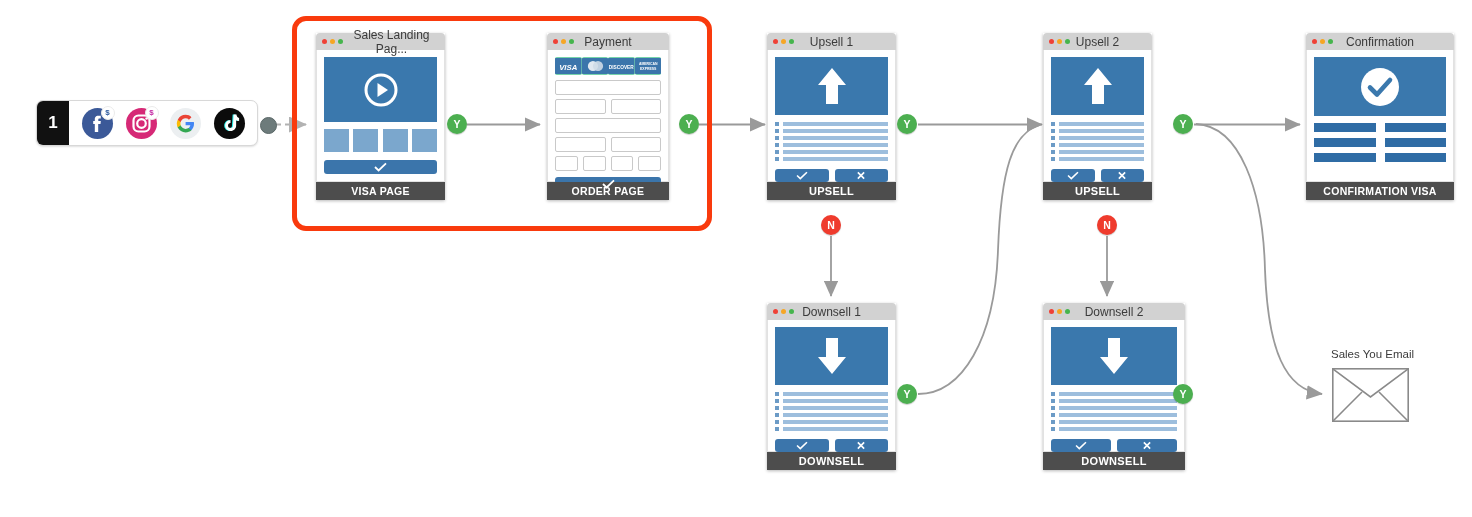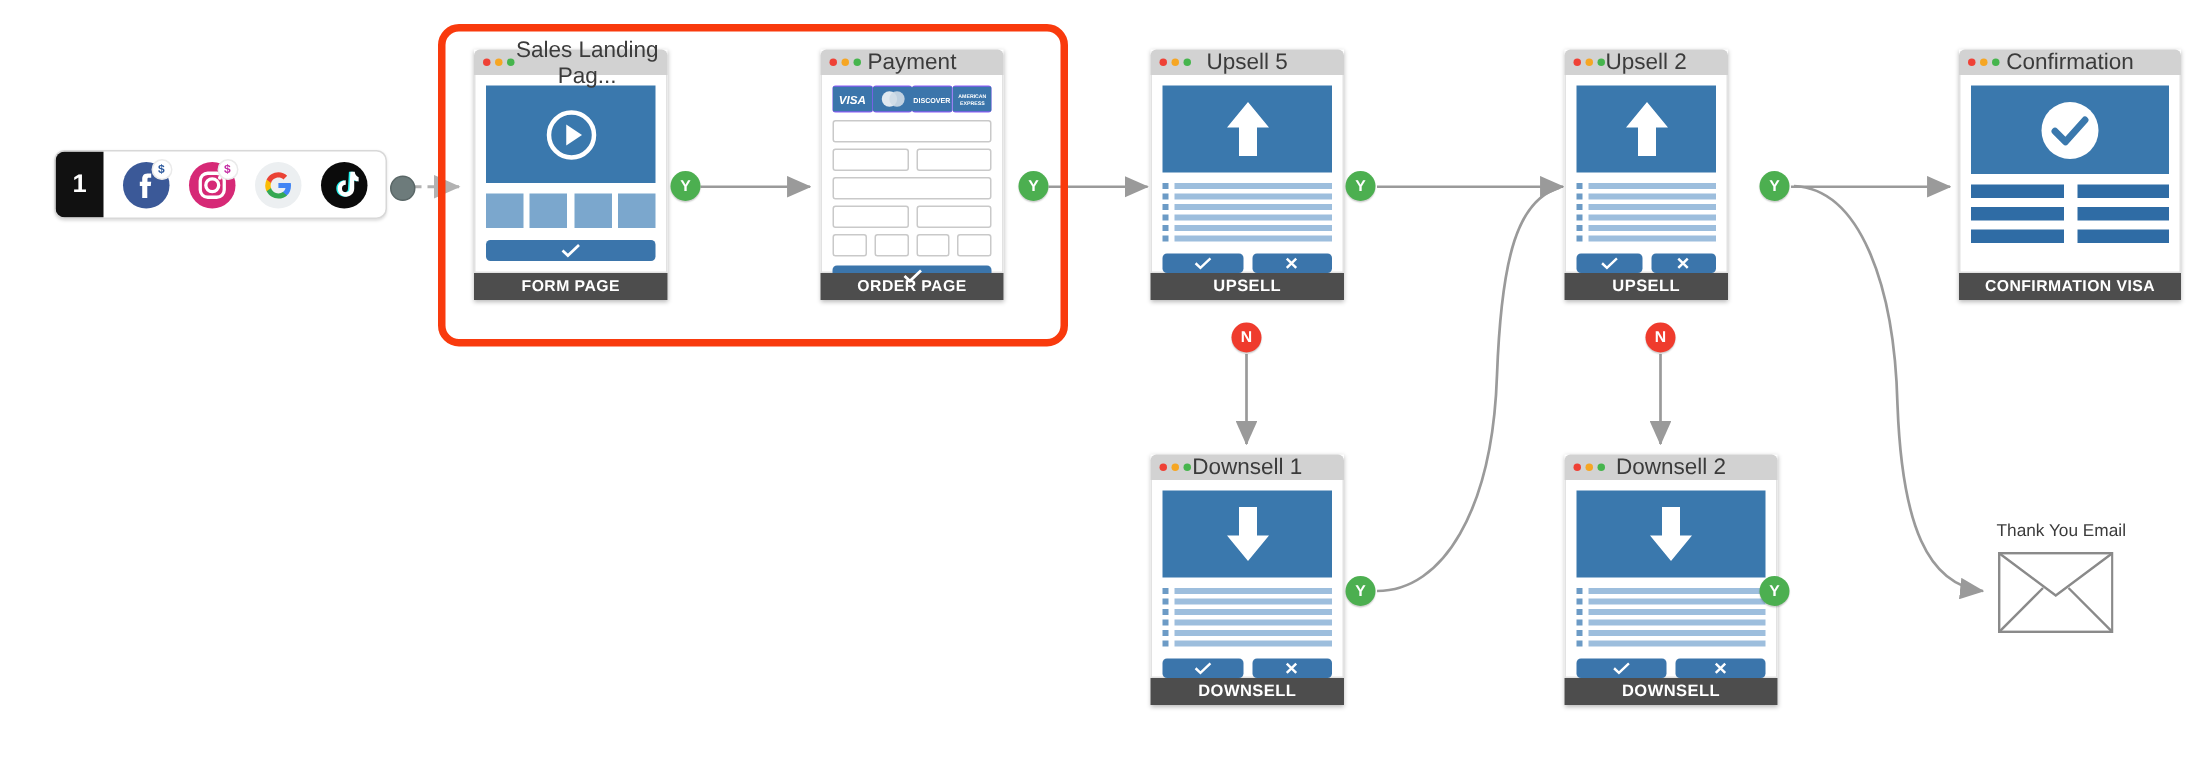--- a/index.html
+++ b/index.html
@@ -56,21 +56,21 @@
     height:17px;background:#d2d2d2;border-radius:4px 4px 0 0;
     display:flex;align-items:center;padding:0 6px;position:relative;
   }
   .dots{display:flex;gap:3px;align-items:center;}
   .dot{width:5px;height:5px;border-radius:50%;}
   .dot.r{background:#ef4136;}
   .dot.y{background:#f6a623;}
   .dot.g{background:#46b54d;}
   .card-title{
     position:absolute;left:0;right:0;text-align:center;
-    font-size:15px;color:#3b3b3b;pointer-events:none;
+    font-size:12px;color:#3b3b3b;pointer-events:none;
   }
   .card-body{
     background:#fff;border:1px solid #e2e2e2;border-top:none;
     padding:7px;box-sizing:border-box;
   }
   .card-footer{
     background:#4d4d4d;color:#fff;text-align:center;font-weight:bold;
     letter-spacing:.3px;display:flex;align-items:center;justify-content:center;
   }
 
@@ -85,21 +85,21 @@
 
   
   .bullets{display:flex;flex-direction:column;gap:3px;}
   .bline{display:flex;align-items:center;gap:4px;}
   .bsq{width:4px;height:4px;background:#6c9bc6;flex:none;}
   .bbar{height:4px;background:#9dbedd;flex:1;}
 
   
   .pay-logos{display:flex;justify-content:space-between;margin-bottom:5px;}
   .pay-logo{
-    width:29px;height:18px;border-radius:2px;background:#8b5cf6;
+    width:29px;height:18px;border-radius:2px;background:#86efac;
     border:1px solid #2f6characteristic;
     display:flex;align-items:center;justify-content:center;overflow:hidden;
   }
   .form-rows{display:flex;flex-direction:column;gap:4px;}
   .frow{display:flex;gap:5px;}
   .fld{height:13px;border:1px solid #c9c9c9;background:#fff;border-radius:2px;flex:1;}
 
   
   .conf-grid{display:flex;flex-direction:column;gap:6px;margin-top:7px;}
   .conf-row{display:flex;gap:9px;}
@@ -222,21 +222,21 @@
         <div class="thumb" style="width:25px;height:23px;"></div>
         <div class="thumb" style="width:25px;height:23px;"></div>
         <div class="thumb" style="width:25px;height:23px;"></div>
       </div>
       <div class="blue-btn" style="height:14px;margin-top:8px;">
         <svg width="13" height="10" viewBox="0 0 13 10">
           <path d="M1 5 L4.6 8.4 L12 1.4" fill="none" stroke="#fff" stroke-width="1.8"></path>
         </svg>
       </div>
     </div>
-    <div class="card-footer" style="height:18px;font-size:10.5px;">FORM PAGE</div>
+    <div class="card-footer" style="height:18px;font-size:10.5px;">VISA PAGE</div>
   </div>
 
   <div class="card" style="left:547px;top:33px;width:122px;">
     <div class="card-titlebar">
       <div class="dots">
         <span class="dot r"></span>
         <span class="dot y"></span>
         <span class="dot g"></span>
       </div>
       <div class="card-title">Payment</div>
@@ -301,21 +301,21 @@
     <div class="card-footer" style="height:18px;font-size:10.5px;">ORDER PAGE</div>
   </div>
 
   <div class="card" style="left:767px;top:33px;width:129px;">
     <div class="card-titlebar">
       <div class="dots">
         <span class="dot r"></span>
         <span class="dot y"></span>
         <span class="dot g"></span>
       </div>
-      <div class="card-title">Upsell 5</div>
+      <div class="card-title">Upsell 1</div>
     </div>
     <div class="card-body" style="height:132px;">
       <div class="hero" style="height:58px;">
         <svg width="32" height="42" viewBox="0 0 32 42">
           <path d="M16 3 L30 20 L22 20 L22 39 L10 39 L10 20 L2 20 Z" fill="#fff"></path>
         </svg>
       </div>
       <div class="bullets" style="margin-top:7px;">
         <div class="bline">
             <span class="bsq"></span>
@@ -556,21 +556,21 @@
         </div>
         <div class="conf-row">
           <span class="conf-bar"></span>
           <span class="conf-bar"></span>
         </div>
       </div>
     </div>
     <div class="card-footer" style="height:18px;font-size:10.5px;">CONFIRMATION VISA</div>
   </div>
 
-  <div class="email-label" style="left:1331px;top:348px;">Thank You Email</div>
+  <div class="email-label" style="left:1331px;top:348px;">Sales You Email</div>
   <div class="email-box" style="left:1332px;top:368px;">
     <svg width="77" height="54" viewBox="0 0 77 54">
       <rect x="0.8" y="0.8" width="75.4" height="52.4" fill="#fff" stroke="#8a8a8a" stroke-width="1.6"></rect>
       <path d="M0.8 0.8 L38.5 29 L76.2 0.8" fill="none" stroke="#8a8a8a" stroke-width="1.6"></path>
       <path d="M0.8 53.2 L30 24" fill="none" stroke="#8a8a8a" stroke-width="1.6"></path>
       <path d="M76.2 53.2 L47 24" fill="none" stroke="#8a8a8a" stroke-width="1.6"></path>
     </svg>
   </div>
 
   <div class="badge yes" style="left:447px;top:114px;">Y</div>

